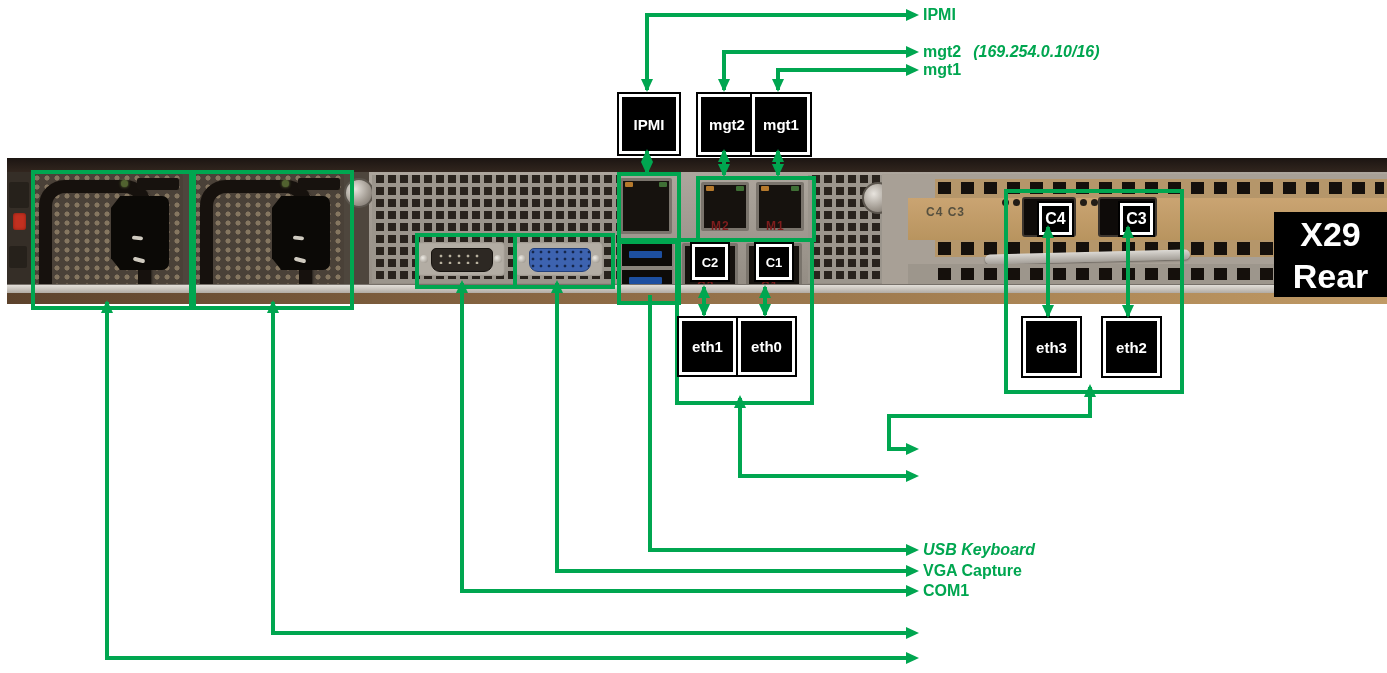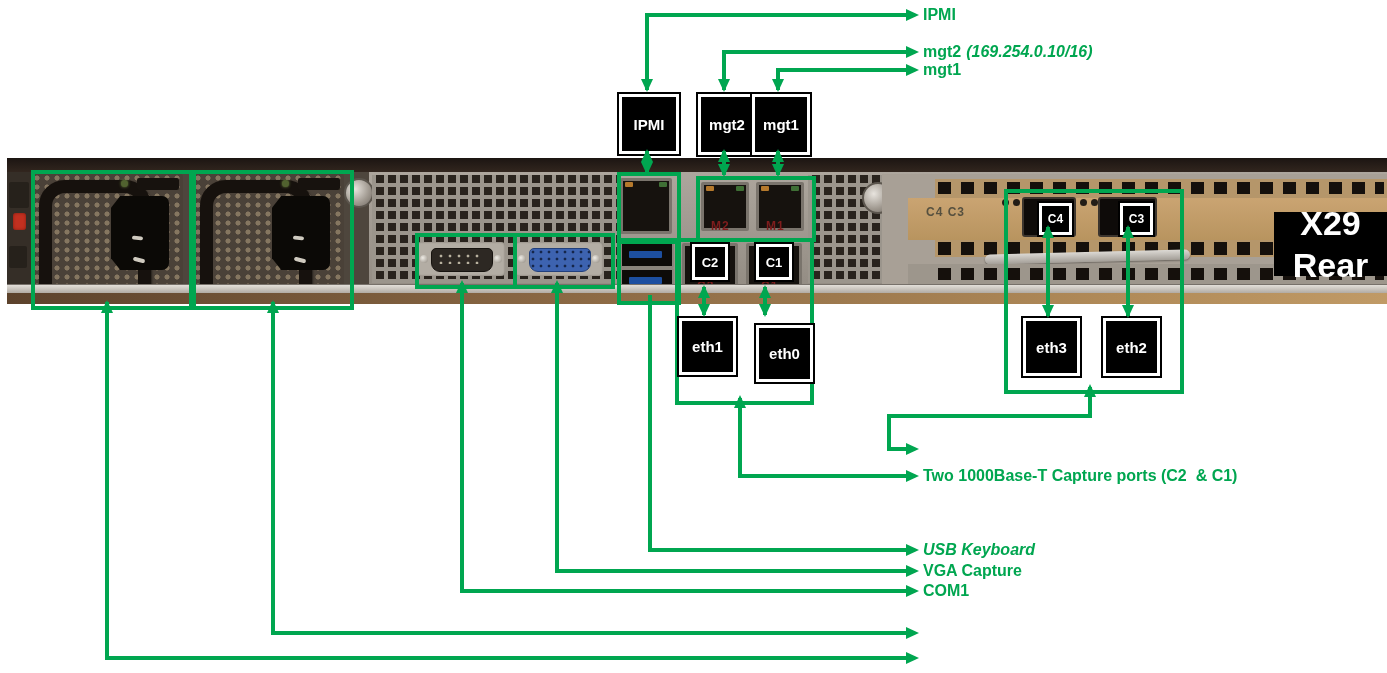--- a/index.html
+++ b/index.html
@@ -78,25 +78,25 @@
   .cage{background:#0e0b09;border:2px solid #3c352e;border-radius:3px;}
   .cage-c4{left:1022px;top:197px;width:50px;height:36px;}
   .cage-c3{left:1098px;top:197px;width:55px;height:36px;}
   .pcb-dot{width:7px;height:7px;border-radius:50%;background:#231d17;}
   
   .grect{border:4px solid var(--green);}
   .chip{background:#000;border:3px solid #fff;outline:2px solid #000;color:#fff;font-weight:bold;
         display:flex;align-items:center;justify-content:center;}
   .chip-lg{font-size:15px;}
   .chip-sm{font-size:13px;}
-  .chip-xs{font-size:12px;}
+  .chip-xs{font-size:16px;}
   .lbl{color:var(--green);font-weight:bold;font-size:16px;line-height:18px;white-space:pre;}
-  .note{font-style:italic;margin-left:5px;}
+  .note{font-style:italic;margin-left:12px;}
   svg.overlay{left:0;top:0;pointer-events:none;}
-  .badge{left:1274px;top:212px;width:113px;height:64px;background:#000;color:#fff;font-weight:bold;
+  .badge{left:1274px;top:212px;width:113px;height:85px;background:#000;color:#fff;font-weight:bold;
          display:flex;flex-direction:column;align-items:center;justify-content:center;font-size:34px;line-height:42px;}
 </style>
 </head>
 <body>
 
 <div class="canvas">
 
   <div class="abs photo-topband"></div>
   <div class="abs chassis"></div>
   <div class="abs psu-bay"></div>
@@ -202,21 +202,21 @@
   <div class="abs grect" style="left:1004px;top:189px;width:172px;height:197px;"></div>
 
   <div class="abs chip chip-lg" style="left:619px;top:94px;width:54px;height:54px;">IPMI</div>
   <div class="abs chip chip-lg" style="left:698px;top:94px;width:52px;height:55px;">mgt2</div>
   <div class="abs chip chip-lg" style="left:752px;top:94px;width:52px;height:55px;">mgt1</div>
   <div class="abs chip chip-sm" style="left:692px;top:244px;width:30px;height:30px;">C2</div>
   <div class="abs chip chip-sm" style="left:756px;top:244px;width:30px;height:30px;">C1</div>
   <div class="abs chip chip-xs" style="left:1039px;top:203px;width:27px;height:26px;">C4</div>
   <div class="abs chip chip-xs" style="left:1120px;top:203px;width:27px;height:26px;">C3</div>
   <div class="abs chip chip-lg" style="left:679px;top:318px;width:51px;height:51px;">eth1</div>
-  <div class="abs chip chip-lg" style="left:756px;top:318px;width:51px;height:51px;margin-top:7px;">eth0</div>
+  <div class="abs chip chip-lg" style="left:738px;top:318px;width:51px;height:51px;">eth0</div>
   <div class="abs chip chip-lg" style="left:1023px;top:318px;width:51px;height:52px;">eth3</div>
   <div class="abs chip chip-lg" style="left:1103px;top:318px;width:51px;height:52px;">eth2</div>
 
   <svg class="abs overlay" width="1387" height="673" viewBox="0 0 1387 673">
     <g stroke="#00A650" stroke-width="4" fill="none">
       <path d="M913 15 H647 V90"></path>
       <path d="M913 52 H724 V90"></path>
       <path d="M913 70 H778 V90"></path>
       <path d="M647 151 V173"></path>
       <path d="M724 151 V175"></path>
@@ -266,21 +266,20 @@
       <path d="M273 300 l-6 13 h12 z"></path>
         <path d="M107 300 l-6 13 h12 z"></path>
       <path d="M740 395 l-6 13 h12 z"></path>
         <path d="M1090 384 l-6 13 h12 z"></path>
     </g>
   </svg>
 
   <div class="abs lbl" style="left:923px;top:6px;"><span>IPMI</span></div>
   <div class="abs lbl" style="left:923px;top:43px;"><span>mgt2</span><span class="note">(169.254.0.10/16)</span></div>
   <div class="abs lbl" style="left:923px;top:61px;"><span>mgt1</span></div>
-  <div class="abs lbl" style="left:923px;top:467px;"><span>Two 1000Base-T Capture ports (C2  &amp; C1)</span></div>
   <div class="abs lbl" style="left:923px;top:541px;font-style:italic;"><span>USB Keyboard</span></div>
   <div class="abs lbl" style="left:923px;top:562px;"><span>VGA Capture</span></div>
   <div class="abs lbl" style="left:923px;top:582px;"><span>COM1</span></div>
 
   <div class="abs badge">
     <div>X29</div>
     <div>Rear</div>
   </div>
 
 </div>

